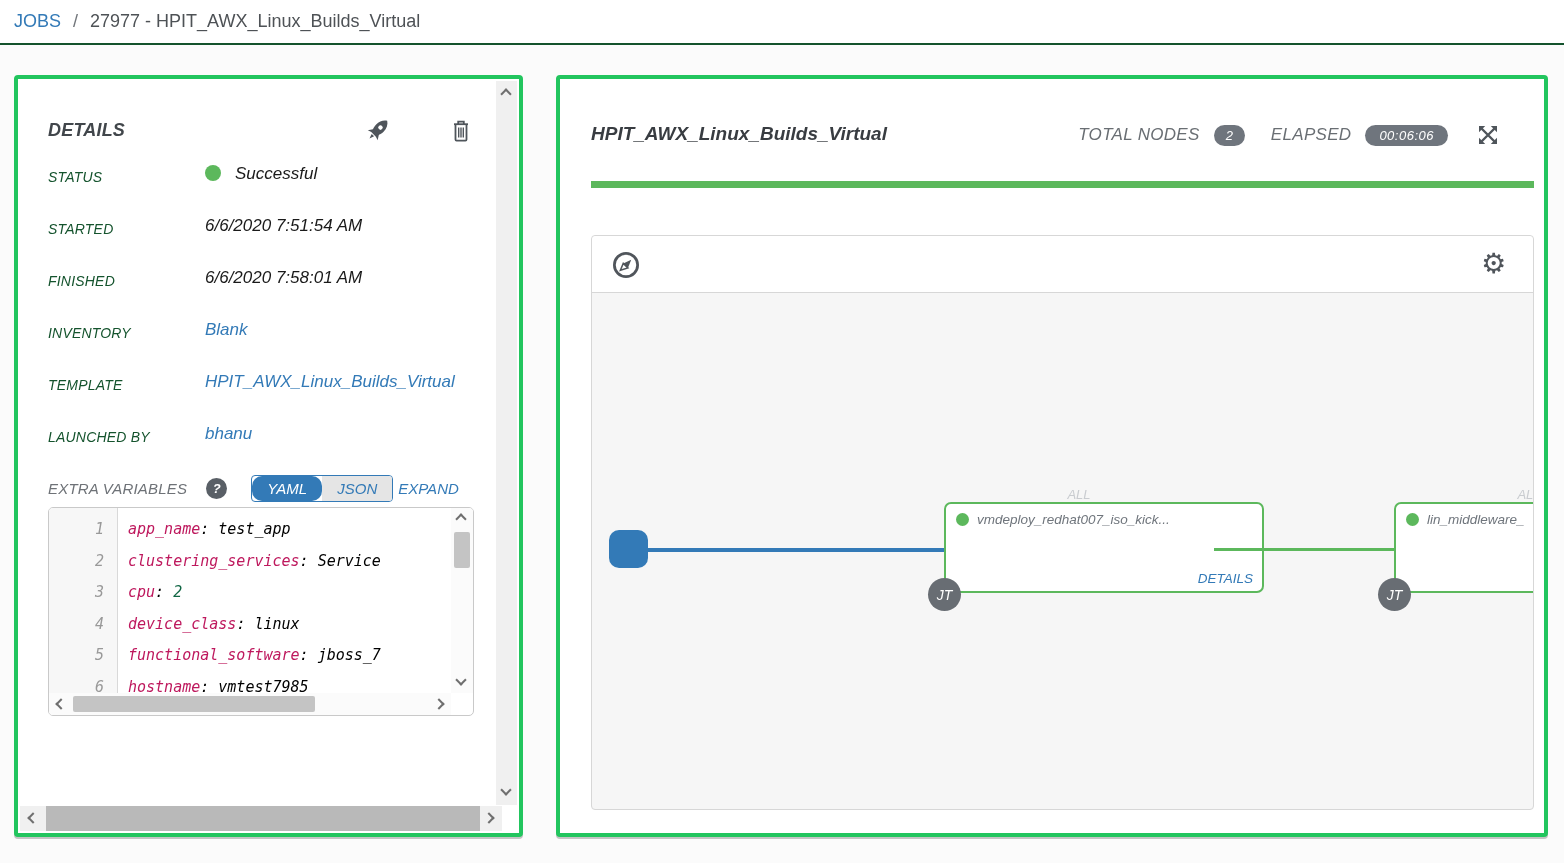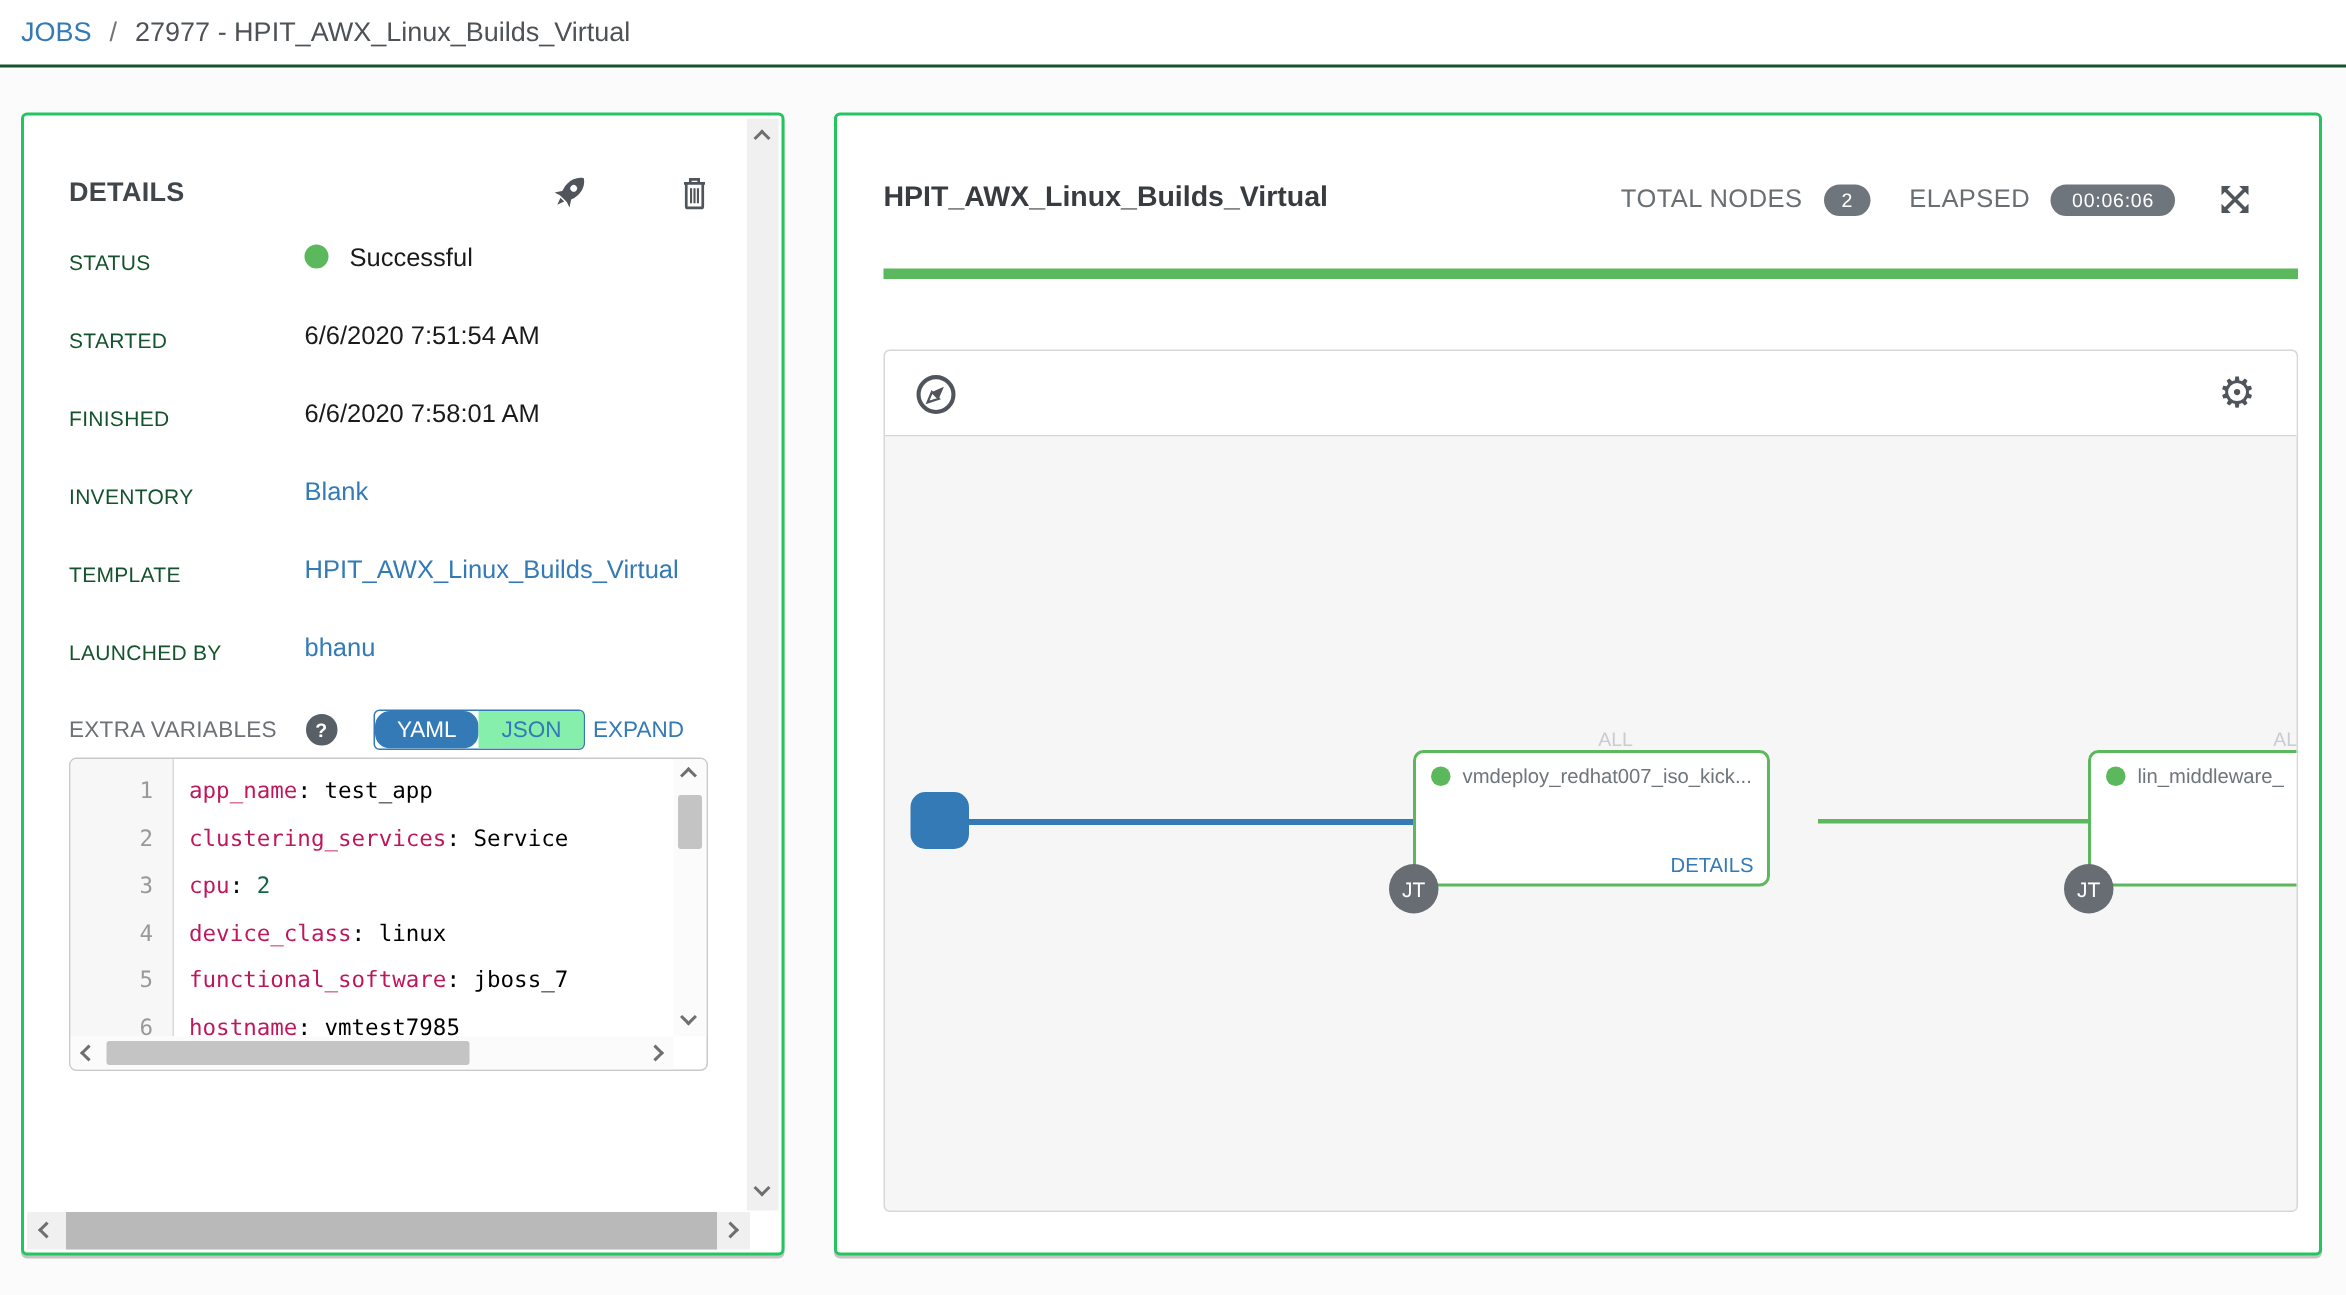--- a/index.html
+++ b/index.html
@@ -18,22 +18,23 @@
     display:flex; align-items:center; padding-left:14px;
     font-size:18px;
   }
   .topbar a { color:#337ab7; text-decoration:none; cursor:pointer; }
   .crumb-sep { color:#71757a; margin:0 12px; }
   .crumb-cur { color:#4e5256; }
 
   
   .panel {
     position:absolute; background:#fff;
-    border:2px solid #22c55e; border-radius:4px;
+    border:4px solid #22c55e; border-radius:4px;
     box-shadow:0 2px 0 #c4c4c4;
+    font-style:italic;
   }
   #left-panel  { left:14px;  top:75px; width:509px; height:762px; overflow:hidden; }
   #right-panel { left:556px; top:75px; width:992px; height:762px; }
 
   
   .lp-body { position:absolute; left:0; top:0; right:24px; padding:36px 0 0 30px; }
   .dp-header { display:flex; align-items:center; height:30px; margin-bottom:16px; }
   .dp-title { font-size:18px; font-weight:bold; color:#41464b; letter-spacing:.2px; }
   .dp-icons { margin-left:auto; display:flex; align-items:center; gap:56px; padding-right:22px; }
   .dp-icons svg { display:block; cursor:pointer; }
@@ -42,21 +43,21 @@
   .dlabel { width:157px; flex:0 0 157px; font-size:14px; color:#14532d; padding-top:3px; letter-spacing:.2px; }
   .dvalue { font-size:17px; color:#1a1a1a; width:270px; word-break:break-all; }
   .dvalue.link { color:#337ab7; cursor:pointer; }
   .status-dot { display:inline-block; width:16px; height:16px; border-radius:50%; background:#5cb85c; margin-right:14px; vertical-align:-2px; }
 
   .ev-row { display:flex; align-items:center; margin-bottom:4px; height:30px; }
   .ev-label { font-size:15px; color:#6e7277; letter-spacing:.2px; }
   .help-badge { width:21px; height:21px; border-radius:50%; background:#595f66; color:#fff; font-size:13px; font-weight:bold;
     display:flex; align-items:center; justify-content:center; margin-left:19px; cursor:pointer; }
   .toggle { display:flex; margin-left:24px; border:1px solid #337ab7; border-radius:4px; overflow:hidden; }
-  .tg-btn { font-size:15px; padding:4px 15px; cursor:pointer; background:#86efac; color:#337ab7; }
+  .tg-btn { font-size:15px; padding:4px 15px; cursor:pointer; background:#e5e5e5; color:#337ab7; }
   .tg-btn.active { background:#337ab7; color:#fff;border-radius:10px; }
   .expand-link { color:#337ab7; font-size:15px; margin-left:5px; cursor:pointer; white-space:nowrap; }
 
   
   .editor {
     position:relative; width:426px; height:209px;
     border:1px solid #c9c9c9; border-radius:5px; background:#fff; overflow:hidden;
     font-family:"DejaVu Sans Mono", monospace; font-size:15px;
   }
   .gutter { position:absolute; left:0; top:0; bottom:22px; width:69px; background:#f7f7f7; border-right:1px solid #d9d9d9; padding-top:6px; }
@@ -114,21 +115,21 @@
   }
   .compass { position:absolute; left:19px; top:14px; cursor:pointer; }
   .gear { position:absolute; right:27px; top:11px; font-size:28px; color:#50555b; cursor:pointer; line-height:34px; font-family:"DejaVu Sans", sans-serif; }
   .canvas { position:absolute; left:0; top:57px; right:0; bottom:0; overflow:hidden; }
 
   .start-node { position:absolute; left:17px; top:237px; width:39px; height:38px; background:#337ab7; border-radius:10px; cursor:pointer; }
   .wlink { position:absolute; height:4px; top:255px; }
   .wlink.blue { background:#337ab7; }
   .wlink.green { background:#5cb85c; height:3px; }
   .wnode {
-    position:absolute; top:209px; width:238px; height:91px; background:#fff;
+    position:absolute; top:209px; width:320px; height:91px; background:#fff;
     border:2px solid #5cb85c; border-radius:7px; cursor:pointer;
   }
   .wnode-name { display:flex; align-items:center; gap:8px; padding:8px 10px; font-size:13.5px; color:#6f757c; white-space:nowrap; overflow:hidden; }
   .node-dot { width:13px; height:13px; border-radius:50%; background:#5cb85c; flex:0 0 13px; }
   .wnode-details { position:absolute; right:9px; bottom:5px; color:#337ab7; font-size:13.5px; cursor:pointer; }
   .jt-badge {
     position:absolute; top:285px; width:33px; height:33px; border-radius:50%;
     background:#686d73; color:#fff; font-size:14px;
     display:flex; align-items:center; justify-content:center; cursor:pointer;
   }

